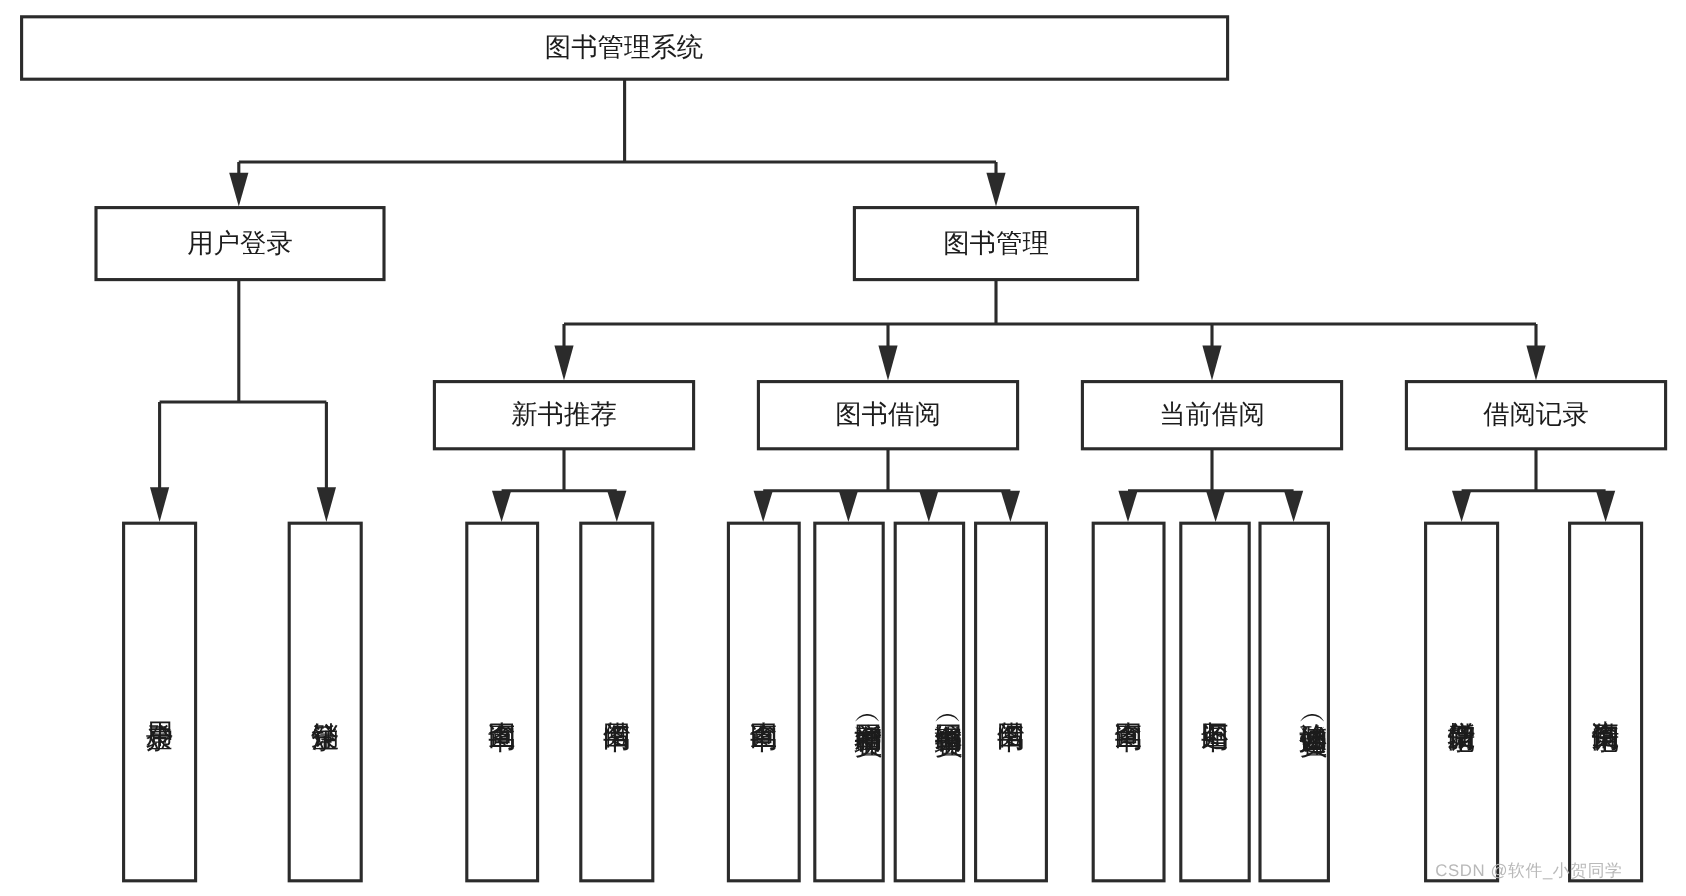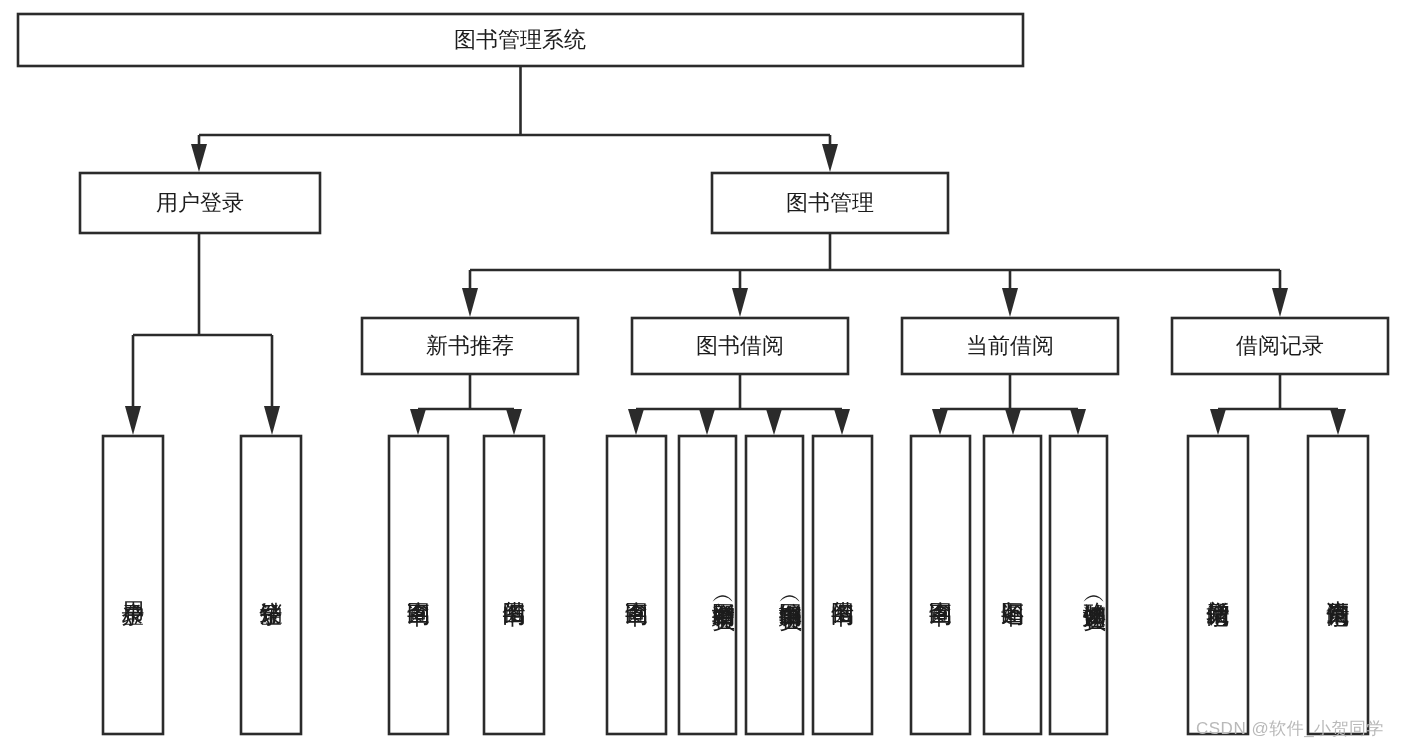--- a/index.html
+++ b/index.html
@@ -63,21 +63,21 @@
     display: flex;
     align-items: center;
     justify-content: center;
     text-align: center;
     pointer-events: none;
     user-select: none;
   }
   .watermark {
     position: absolute;
     font-family: "Liberation Sans", "DejaVu Sans", sans-serif;
-    font-size: 17px;
+    font-size: 14px;
     color: #b9b9b9;
     white-space: nowrap;
     letter-spacing: 0.5px;
   }
 </style>
 </head>
 <body>
 
 <div id="diagram-root">
 

